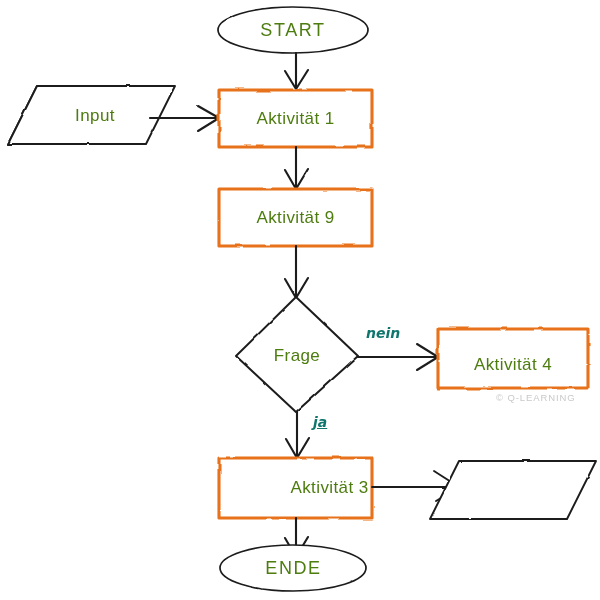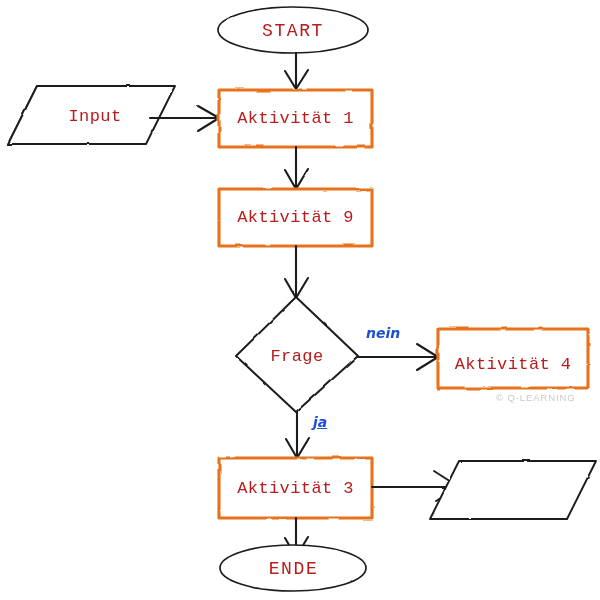--- a/index.html
+++ b/index.html
@@ -22,38 +22,38 @@
     left: 0;
     top: 0;
     width: 600px;
     height: 600px;
   }
   .node-label {
     position: absolute;
     display: flex;
     align-items: center;
     justify-content: center;
-    font-family: Liberation Mono, monospace;
+    font-family: Liberation Sans, sans-serif;
     font-size: 17px;
-    color: #b91c1c;
+    color: #4d7c0f;
     letter-spacing: 0.4px;
     white-space: nowrap;
     pointer-events: none;
   }
   .terminator-label {
     font-size: 18px;
     letter-spacing: 1.6px;
   }
   .edge-label {
     position: absolute;
     font-family: "DejaVu Sans", sans-serif;
     font-size: 14px;
     font-weight: bold;
     font-style: italic;
-    color: #1d4ed8;
+    color: #0f766e;
     white-space: nowrap;
     pointer-events: none;
   }
   .watermark {
     position: absolute;
     font-family: "Liberation Sans", sans-serif;
     font-size: 9.5px;
     letter-spacing: 0.9px;
     color: #c9c9c9;
     white-space: nowrap;
@@ -169,21 +169,21 @@
   <div class="node-label" style="left:30px; top:88px; width:130px; height:56px;">Input</div>
 
   <div class="node-label" style="left:219px; top:90px; width:153px; height:57px;border-radius:23px;">Aktivität 1</div>
 
   <div class="node-label" style="left:219px; top:189px; width:153px; height:57px;">Aktivität 9</div>
 
   <div class="node-label" style="left:236px; top:333px; width:122px; height:46px;">Frage</div>
 
   <div class="node-label" style="left:438px; top:329px; width:150px; height:71px;">Aktivität 4</div>
 
-  <div class="node-label" style="left:219px; top:458px; width:153px; height:60px;">Aktivität 3</div>
+  <div class="node-label" style="left:219px; top:458px; width:153px; height:60px;padding-left:34px;">Aktivität 3</div>
 
 
   <div class="node-label terminator-label" style="left:220px; top:546px; width:147px; height:45px;">ENDE</div>
 
   <div class="edge-label" style="left:366px; top:325px;">nein</div>
 
   <div class="edge-label" style="left:313px; top:414px;text-decoration:underline;">ja</div>
 
   <div class="watermark" style="left:483px; top:392px;">© Q-LEARNING</div>
 

